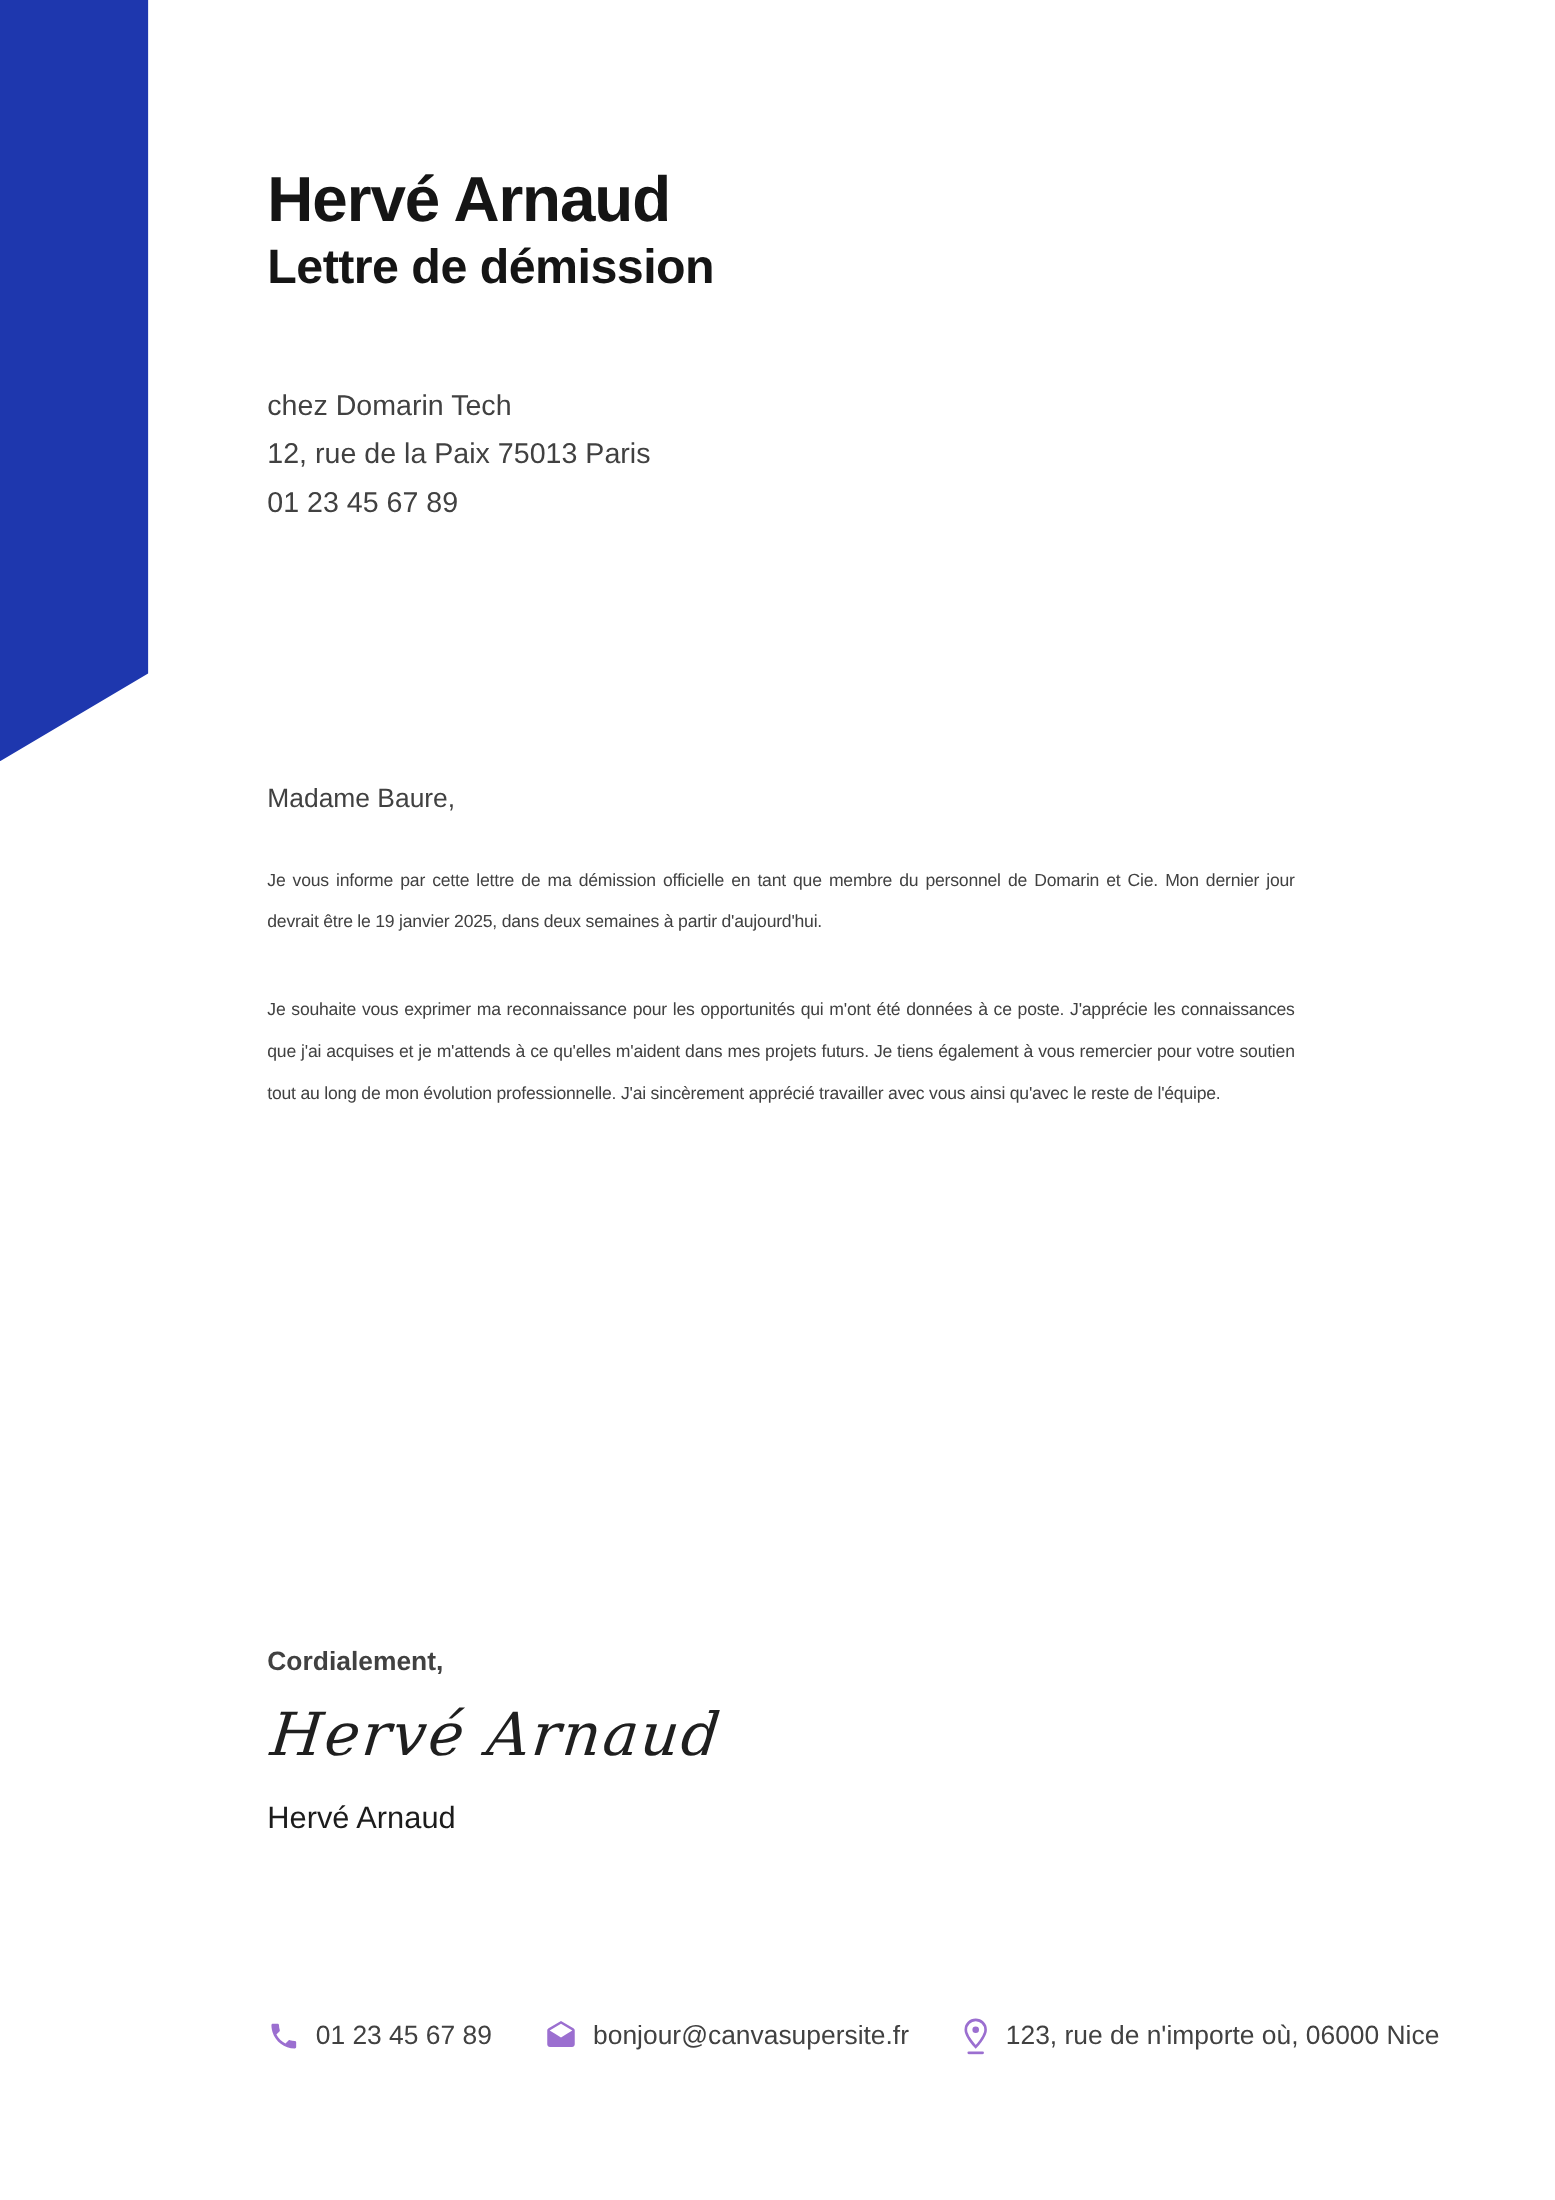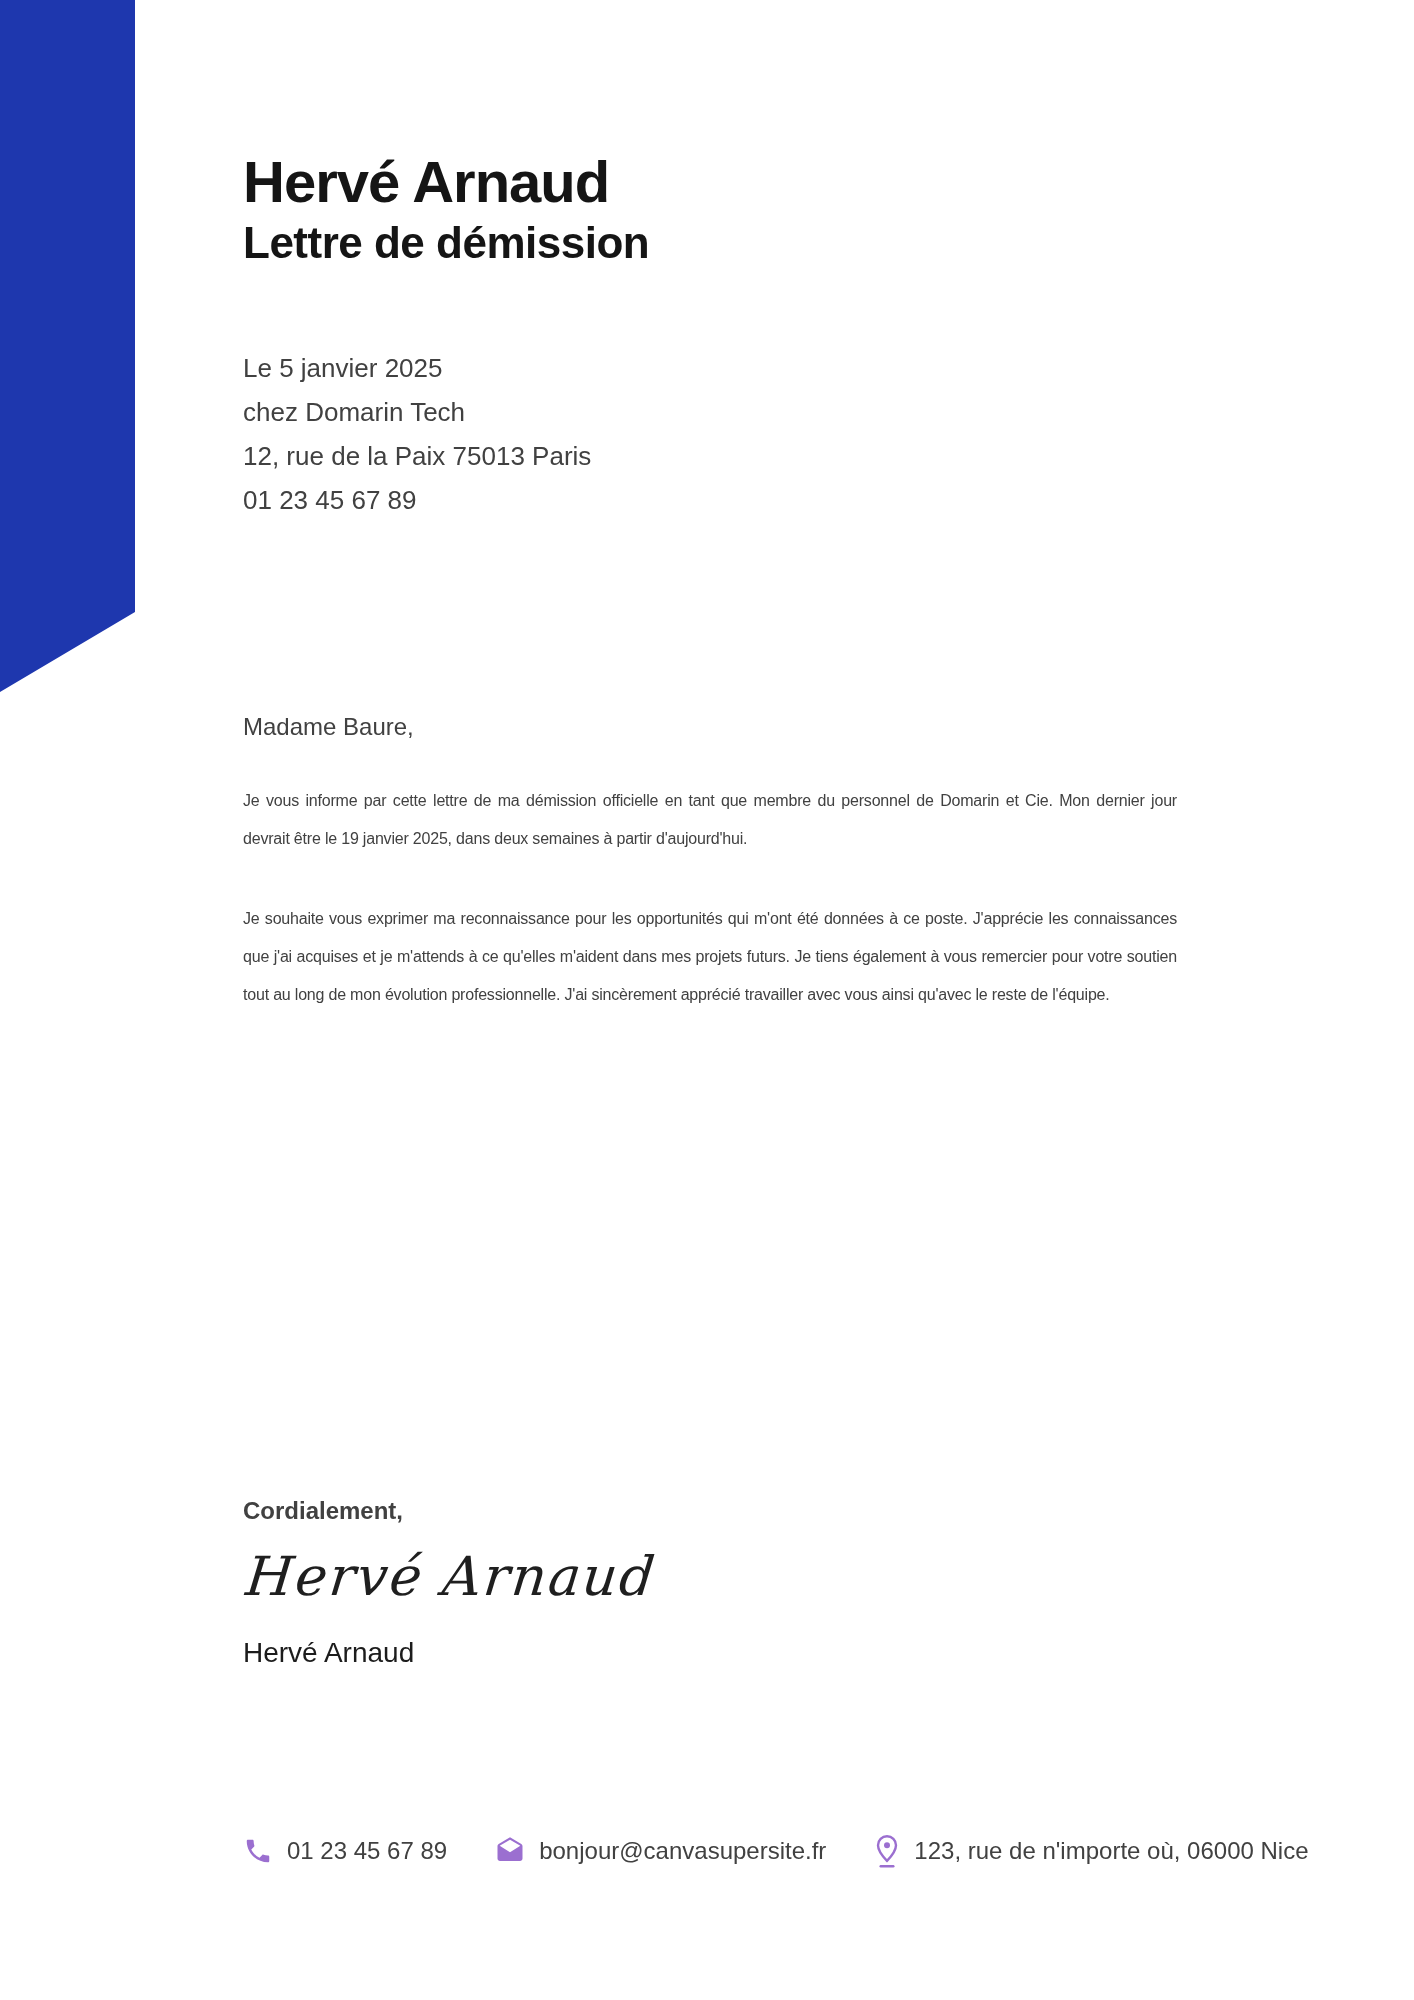--- a/index.html
+++ b/index.html
@@ -50,21 +50,20 @@
 <div class="accent-ribbon"></div>
 
 <div class="content">
 
   <div class="header">
     <h1 class="doc-title">Hervé Arnaud</h1>
     <h2 class="doc-subtitle">Lettre de démission</h2>
   </div>
 
   <div class="meta-block">
-    <div>Le 5 janvier 2025</div>
     <div>chez Domarin Tech</div>
     <div>12, rue de la Paix 75013 Paris</div>
     <div>01 23 45 67 89</div>
   </div>
 
   <div class="letter-body">
     <p class="salutation">Madame Baure,</p>
     <p class="para">Je vous informe par cette lettre de ma démission officielle en tant que membre du personnel de Domarin et Cie. Mon dernier jour devrait être le 19 janvier 2025, dans deux semaines à partir d'aujourd'hui.</p>
     <p class="para">Je souhaite vous exprimer ma reconnaissance pour les opportunités qui m'ont été données à ce poste. J'apprécie les connaissances que j'ai acquises et je m'attends à ce qu'elles m'aident dans mes projets futurs. Je tiens également à vous remercier pour votre soutien tout au long de mon évolution professionnelle. J'ai sincèrement apprécié travailler avec vous ainsi qu'avec le reste de l'équipe.</p>
   </div>

